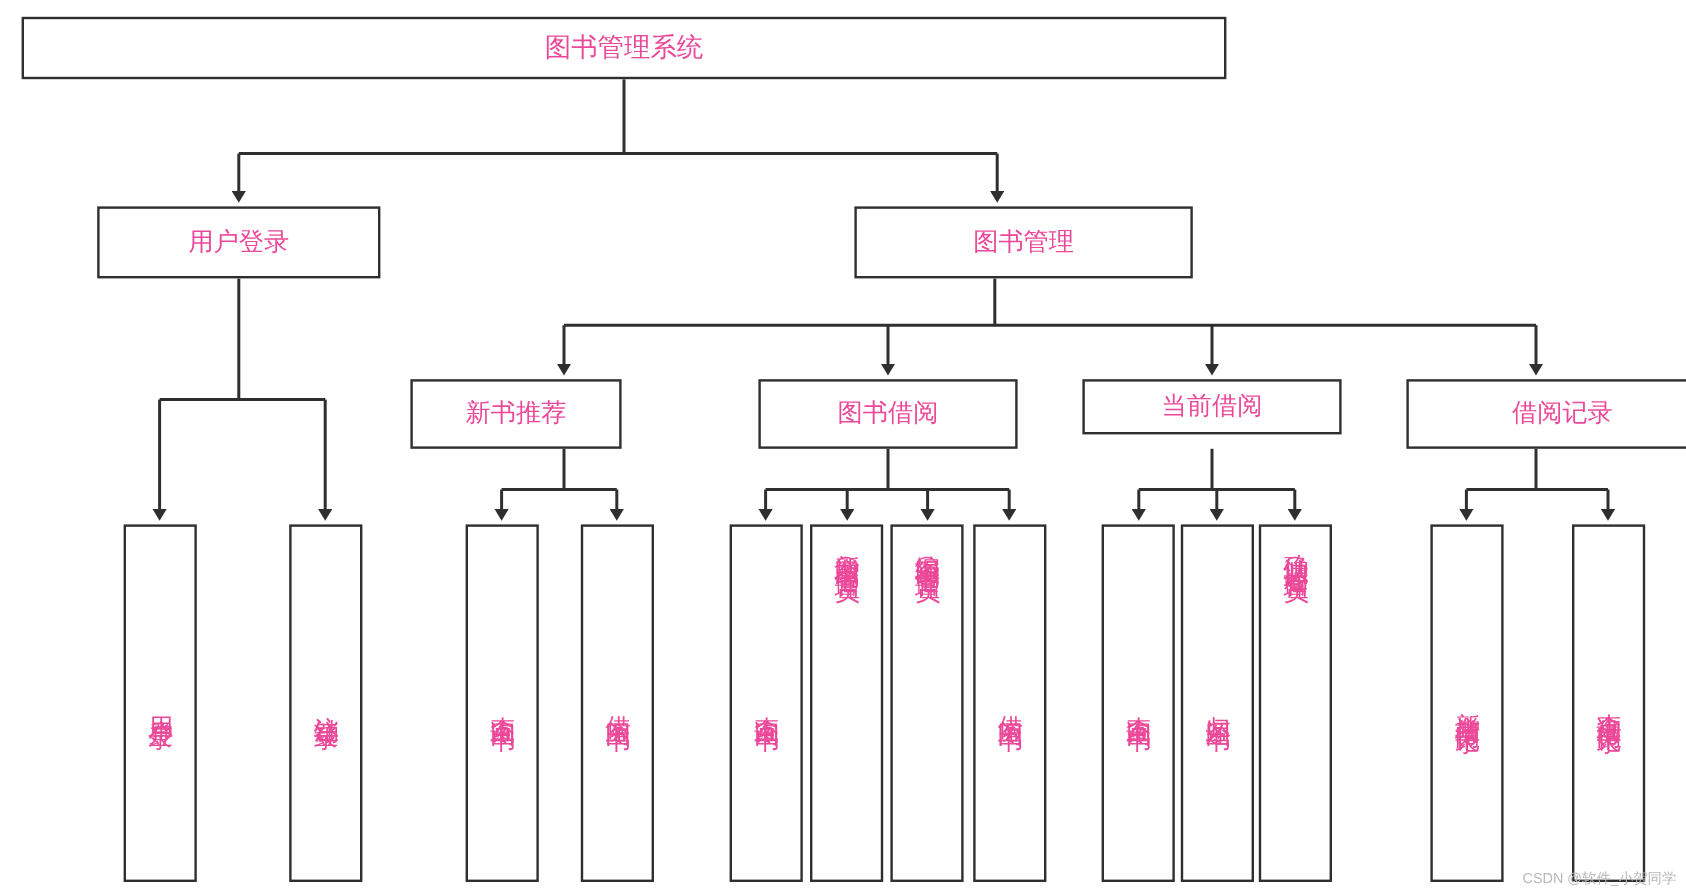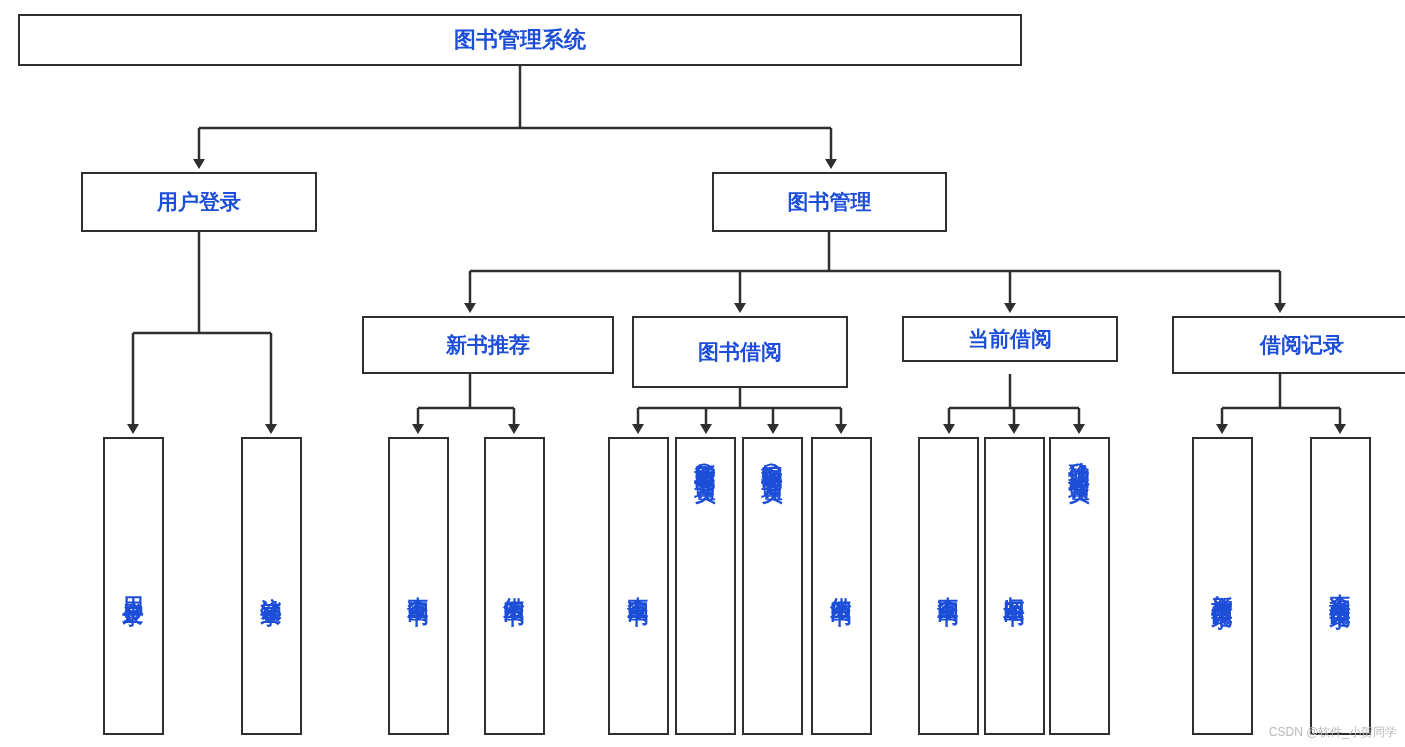--- a/index.html
+++ b/index.html
@@ -30,25 +30,24 @@
     position: absolute;
     box-sizing: border-box;
     background: #ffffff;
     border: 2px solid #2f2f2f;
     display: flex;
     align-items: center;
     justify-content: center;
     z-index: 2;
   }
   .node-label {
-    color: #1d4ed8;
+    color: #ec4899;
     text-align: center;
     line-height: 1.25;
     white-space: nowrap;
-    font-weight: bold;
   }
   
   .node.horizontal .node-label {
     font-size: 21px;
     writing-mode: horizontal-tb;
   }
   .node.root .node-label {
     font-size: 22px;
   }
   
@@ -133,29 +132,29 @@
   </svg>
 
   <div class="node horizontal root" style="left:18px; top:14px; width:1004px; height:52px;">
     <span class="node-label">图书管理系统</span>
   </div>
 
   <div class="node horizontal" style="left:81px; top:172px; width:236px; height:60px;">
     <span class="node-label">用户登录</span>
   </div>
 
-  <div class="node horizontal" style="left:712px; top:172px; width:235px; height:60px;">
+  <div class="node horizontal" style="left:712px; top:172px; width:282px; height:60px;">
     <span class="node-label">图书管理</span>
   </div>
 
-  <div class="node horizontal" style="left:362px; top:316px; width:252px; height:58px;">
+  <div class="node horizontal" style="left:342px; top:316px; width:176px; height:58px;">
     <span class="node-label">新书推荐</span>
   </div>
 
-  <div class="node horizontal" style="left:632px; top:316px; width:216px; height:72px;">
+  <div class="node horizontal" style="left:632px; top:316px; width:216px; height:58px;">
     <span class="node-label">图书借阅</span>
   </div>
 
   <div class="node horizontal" style="left:902px; top:316px; width:216px; height:46px;">
     <span class="node-label">当前借阅</span>
   </div>
 
   <div class="node horizontal" style="left:1172px; top:316px; width:260px; height:58px;">
     <span class="node-label">借阅记录</span>
   </div>

